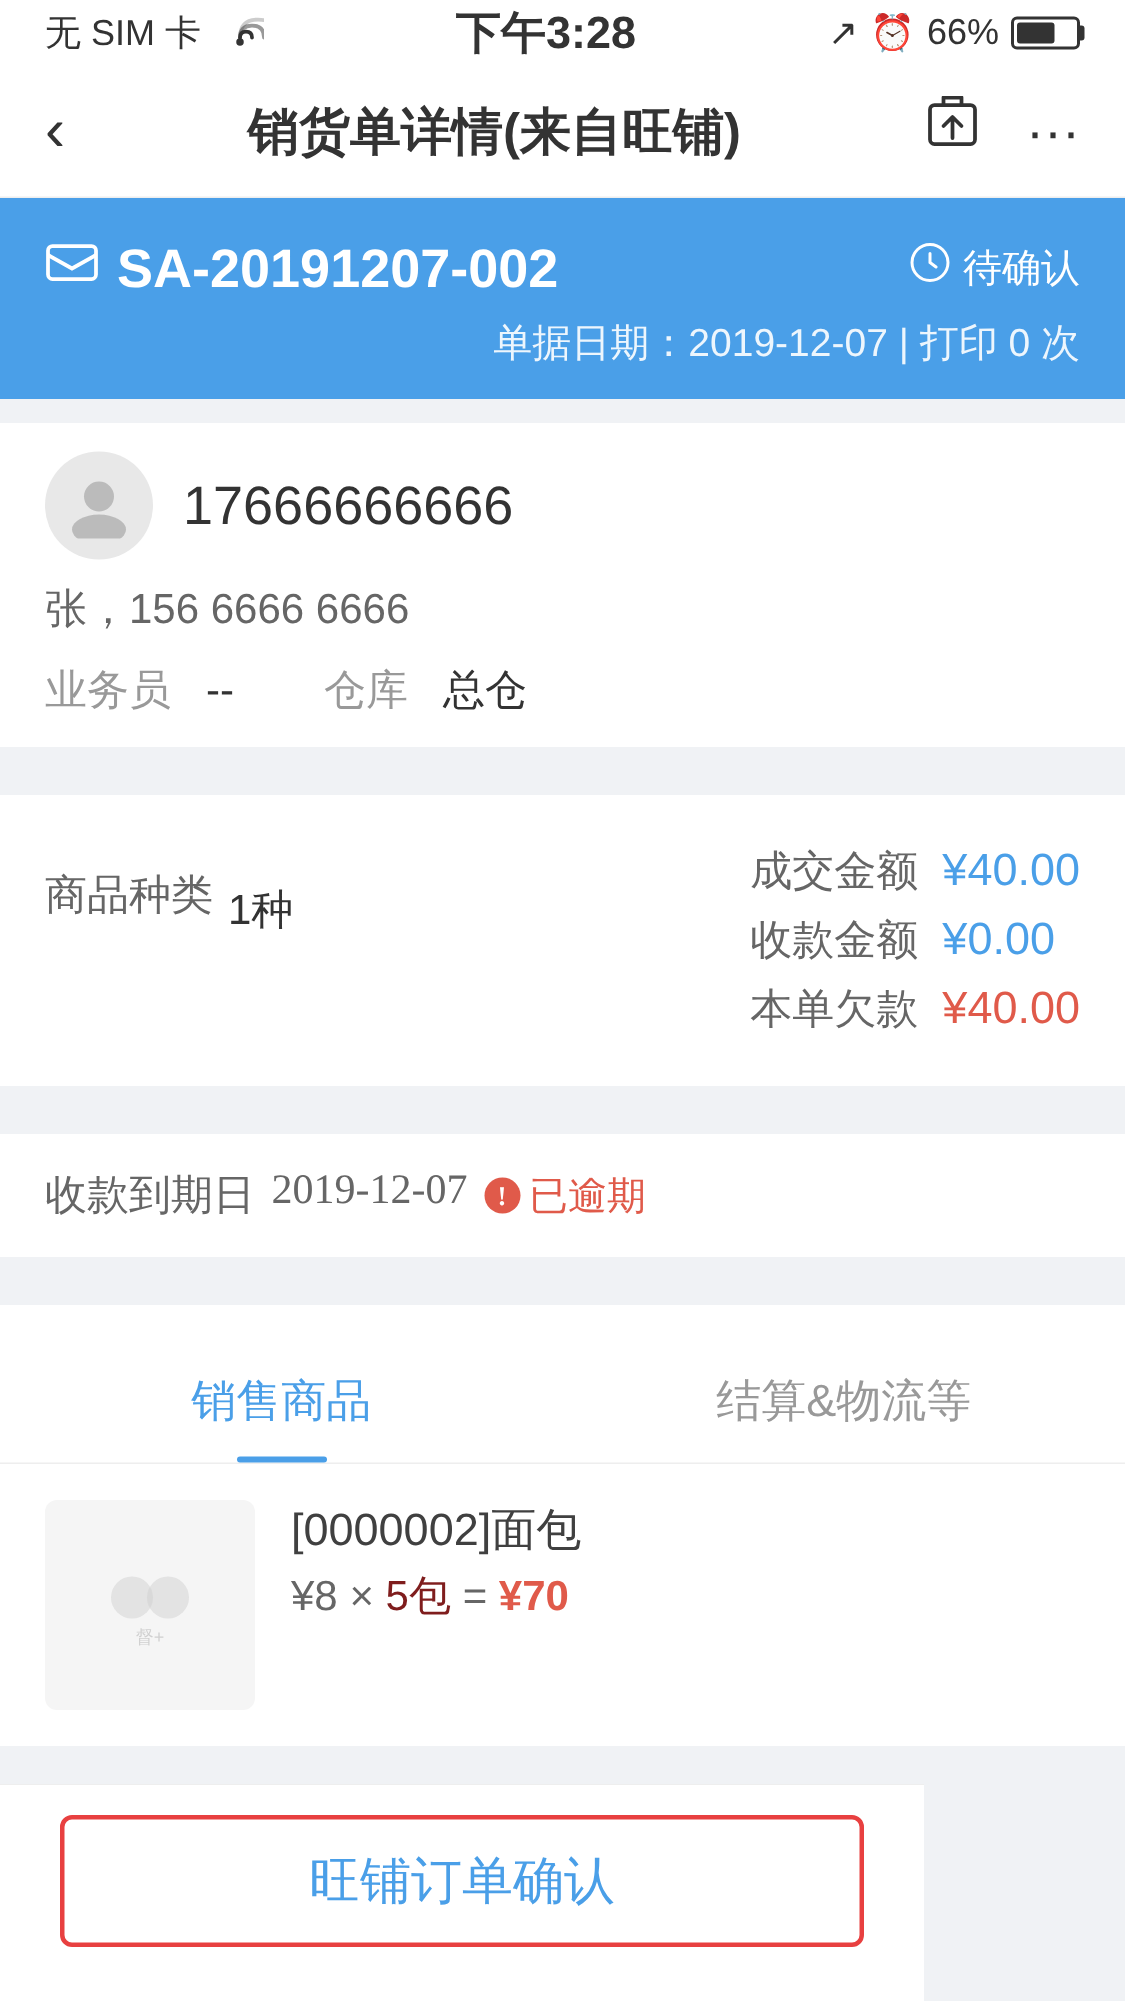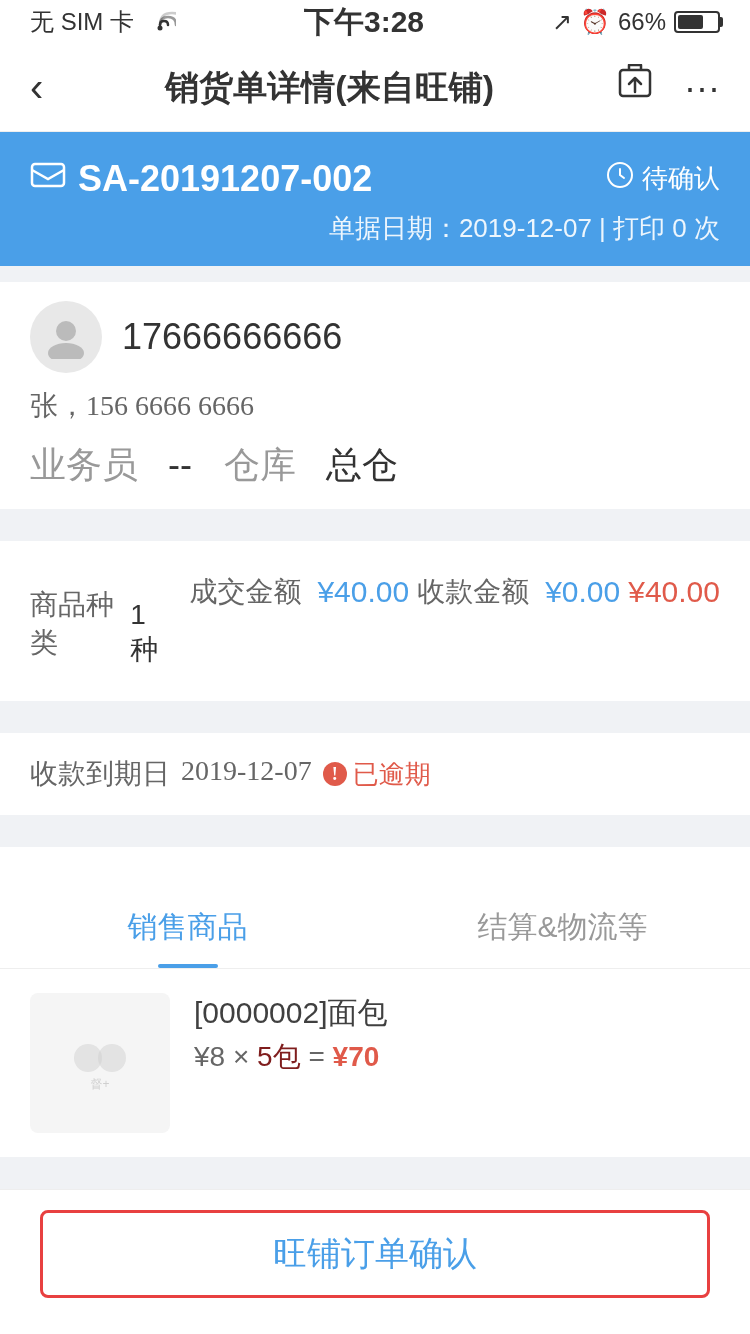--- a/index.html
+++ b/index.html
@@ -100,26 +100,26 @@
       align-items: center;
       gap: 20px;
       margin-bottom: 14px;
     }
     .avatar {
       width: 72px; height: 72px; border-radius: 50%; background: #e8e8e8;
       display: flex; align-items: center; justify-content: center;
       font-size: 36px; color: #aaa; flex-shrink: 0;
     }
     .customer-name { font-size: 36px; font-weight: 500; color: #333; }
-    .customer-detail { font-size: 28px; color: #666; margin-bottom: 16px; font-family: Liberation Serif, serif; }
+    .customer-detail { font-size: 28px; color: #666; margin-bottom: 16px; }
     .customer-meta {
       display: flex;
-      font-size: 36px;
+      font-size: 28px;
       color: #666;
-      gap: 32px;
+      gap: 60px;
     }
     .meta-item span.label { color: #999; }
     .meta-item span.value { color: #333; }
 
     
     .summary-section {
       background: #fff;
       padding: 32px 30px;
       margin-bottom: 16px;
       display: flex;
@@ -129,22 +129,22 @@
       flex: 1;
       display: flex;
       align-items: center;
       gap: 10px;
       padding-top: 6px;
     }
     .summary-label { font-size: 28px; color: #666; }
     .summary-value { font-size: 28px; color: #333; margin-top: 20px; }
     .summary-right {
       display: flex;
-      flex-direction: row;
-      align-items: center;
+      flex-direction: column;
+      align-items: flex-start;
       gap: 8px;
       margin-left: 24px;
     }
     .amount-row {
       display: flex;
       align-items: center;
       gap: 16px;
       font-size: 28px;
     }
     .amount-label { color: #666; }
@@ -183,21 +183,20 @@
       margin-bottom: 0;
     }
     .tab {
       flex: 1;
       text-align: center;
       padding: 44px 0 20px;
       font-size: 30px;
       color: #999;
       position: relative;
       cursor: pointer;
-      margin-top: 16px;
     }
     .tab.active {
       color: #4a9fe8;
       font-weight: 500;
     }
     .tab.active::after {
       content: '';
       position: absolute;
       bottom: 0;
       left: 50%;
@@ -237,21 +236,21 @@
     .content-area {
       background: #f0f2f5;
       min-height: 300px;
     }
 
     
     .bottom-bar {
       position: fixed;
       bottom: 0;
       left: 0;
-      width: 750px;
+      width: 616px;
       background: #fff;
       padding: 20px 40px 36px;
       border-top: 1px solid #eee;
     }
     .confirm-btn {
       width: 100%;
       height: 88px;
       border: 3px solid #e84040;
       border-radius: 8px;
       background: #fff;
@@ -368,20 +367,21 @@
   <div class="summary-right">
     <div class="amount-row">
       <span class="amount-label">成交金额</span>
       <span class="amount-value-blue">¥40.00</span>
     </div>
     <div class="amount-row">
       <span class="amount-label">收款金额</span>
       <span class="amount-value-blue">¥0.00</span>
     </div>
     <div class="amount-row">
+      <span class="amount-label">本单欠款</span>
       <span class="amount-value-red">¥40.00</span>
     </div>
   </div>
 </div>
 
 <div class="divider"></div>
 
 <div class="due-section white-card">
   <span>收款到期日</span>
   <span>&nbsp;</span>

